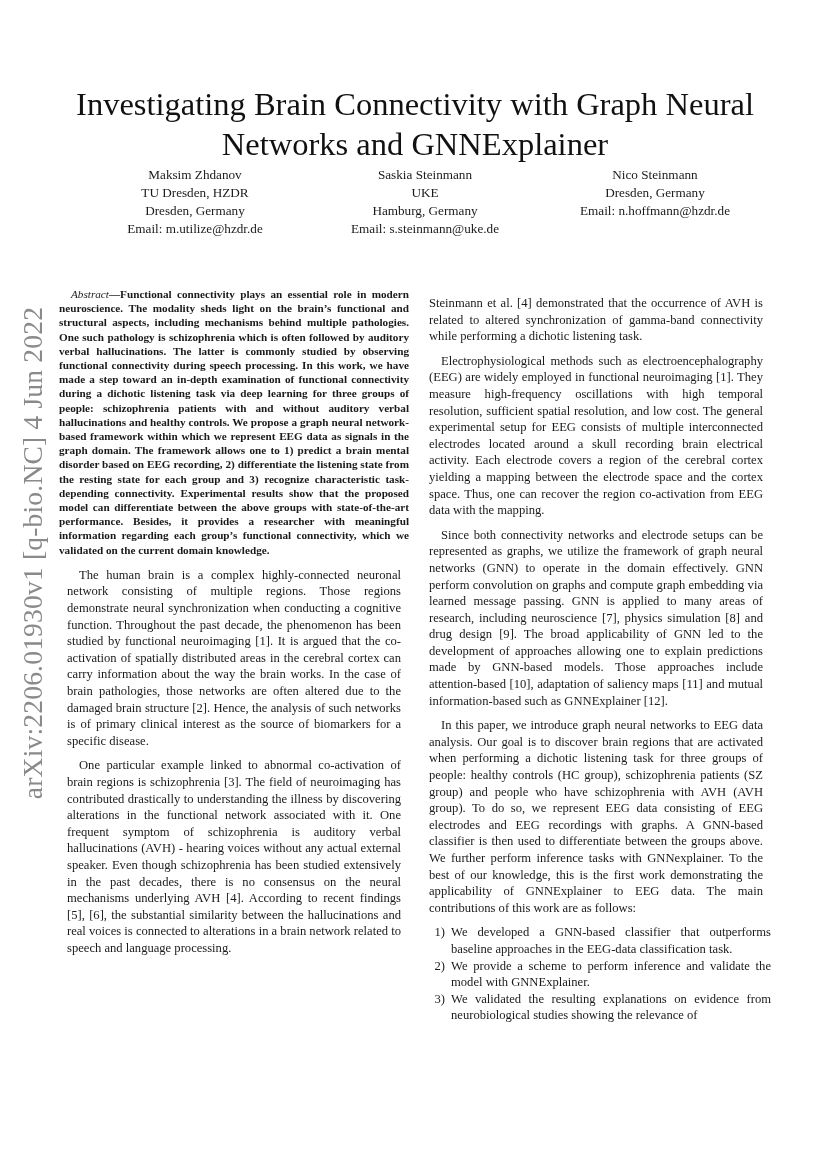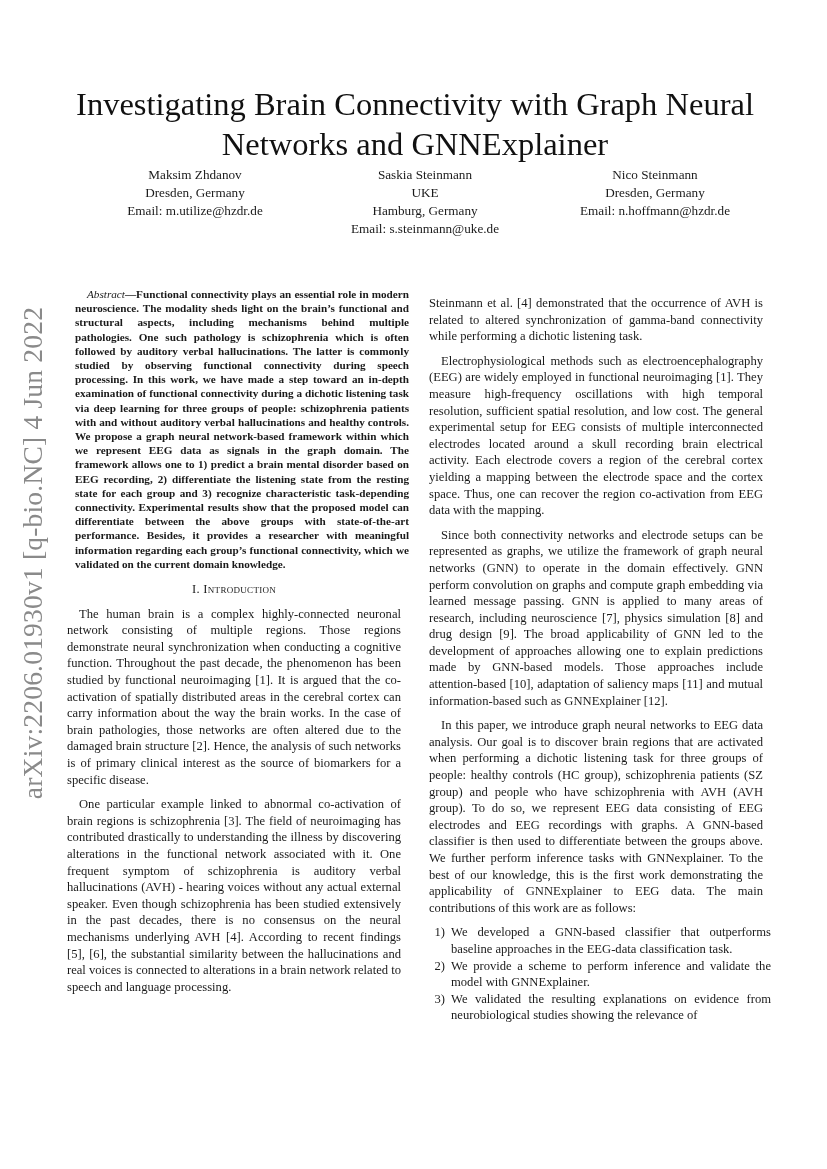--- a/index.html
+++ b/index.html
@@ -68,21 +68,21 @@
       text-align: justify;
       hyphens: auto;
     }
     .col.left { left: 59px; }
     .col.right { left: 421px; }
     .abstract {
       font-weight: bold;
       font-size: 11.2px;
       line-height: 14.2px;
       text-indent: 12px;
-      margin: 0 0 10px 16px;
+      margin: 0 0 10px 0;
     }
     .abstract .label {
       font-style: italic;
       font-weight: normal;
     }
     .section-heading {
       text-align: center;
       font-size: 12.6px;
       margin: 8px 0 6px 0;
       font-variant: small-caps;
@@ -119,40 +119,40 @@
 
 <div class="watermark">
   <span>arXiv:2206.01930v1  [q-bio.NC]  4 Jun 2022</span>
 </div>
 
 <h1 class="title">Investigating Brain Connectivity with Graph Neural Networks and GNNExplainer</h1>
 
 <div class="authors">
   <div class="author">
     <div>Maksim Zhdanov</div>
+    <div>TU Dresden, HZDR</div>
     <div>Dresden, Germany</div>
     <div>Email: m.utilize@hzdr.de</div>
   </div>
   <div class="author">
     <div>Saskia Steinmann</div>
     <div>UKE</div>
     <div>Hamburg, Germany</div>
     <div>Email: s.steinmann@uke.de</div>
   </div>
   <div class="author">
     <div>Nico Steinmann</div>
     <div>Dresden, Germany</div>
     <div>Email: n.hoffmann@hzdr.de</div>
   </div>
 </div>
 
 <div class="col left">
   <p class="abstract"><span class="label">Abstract</span><span>—Functional connectivity plays an essential role in modern neuroscience. The modality sheds light on the brain’s functional and structural aspects, including mechanisms behind multiple pathologies. One such pathology is schizophrenia which is often followed by auditory verbal hallucinations. The latter is commonly studied by observing functional connectivity during speech processing. In this work, we have made a step toward an in-depth examination of functional connectivity during a dichotic listening task via deep learning for three groups of people: schizophrenia patients with and without auditory verbal hallucinations and healthy controls. We propose a graph neural network-based framework within which we represent EEG data as signals in the graph domain. The framework allows one to 1) predict a brain mental disorder based on EEG recording, 2) differentiate the listening state from the resting state for each group and 3) recognize characteristic task-depending connectivity. Experimental results show that the proposed model can differentiate between the above groups with state-of-the-art performance. Besides, it provides a researcher with meaningful information regarding each group’s functional connectivity, which we validated on the current domain knowledge.</span></p>
 
-  <div class="section-heading">I. Introduction</div>
 
   <p class="para">The human brain is a complex highly-connected neuronal network consisting of multiple regions. Those regions demonstrate neural synchronization when conducting a cognitive function. Throughout the past decade, the phenomenon has been studied by functional neuroimaging [1]. It is argued that the co-activation of spatially distributed areas in the cerebral cortex can carry information about the way the brain works. In the case of brain pathologies, those networks are often altered due to the damaged brain structure [2]. Hence, the analysis of such networks is of primary clinical interest as the source of biomarkers for a specific disease.</p>
   <p class="para">One particular example linked to abnormal co-activation of brain regions is schizophrenia [3]. The field of neuroimaging has contributed drastically to understanding the illness by discovering alterations in the functional network associated with it. One frequent symptom of schizophrenia is auditory verbal hallucinations (AVH) - hearing voices without any actual external speaker. Even though schizophrenia has been studied extensively in the past decades, there is no consensus on the neural mechanisms underlying AVH [4]. According to recent findings [5], [6], the substantial similarity between the hallucinations and real voices is connected to alterations in a brain network related to speech and language processing.</p>
 </div>
 
 <div class="col right">
   <p class="para noindent">Steinmann et al. [4] demonstrated that the occurrence of AVH is related to altered synchronization of gamma-band connectivity while performing a dichotic listening task.</p>
   <p class="para">Electrophysiological methods such as electroencephalography (EEG) are widely employed in functional neuroimaging [1]. They measure high-frequency oscillations with high temporal resolution, sufficient spatial resolution, and low cost. The general experimental setup for EEG consists of multiple interconnected electrodes located around a skull recording brain electrical activity. Each electrode covers a region of the cerebral cortex yielding a mapping between the electrode space and the cortex space. Thus, one can recover the region co-activation from EEG data with the mapping.</p>
   <p class="para">Since both connectivity networks and electrode setups can be represented as graphs, we utilize the framework of graph neural networks (GNN) to operate in the domain effectively. GNN perform convolution on graphs and compute graph embedding via learned message passing. GNN is applied to many areas of research, including neuroscience [7], physics simulation [8] and drug design [9]. The broad applicability of GNN led to the development of approaches allowing one to explain predictions made by GNN-based models. Those approaches include attention-based [10], adaptation of saliency maps [11] and mutual information-based such as GNNExplainer [12].</p>
   <p class="para">In this paper, we introduce graph neural networks to EEG data analysis. Our goal is to discover brain regions that are activated when performing a dichotic listening task for three groups of people: healthy controls (HC group), schizophrenia patients (SZ group) and people who have schizophrenia with AVH (AVH group). To do so, we represent EEG data consisting of EEG electrodes and EEG recordings with graphs. A GNN-based classifier is then used to differentiate between the groups above. We further perform inference tasks with GNNexplainer. To the best of our knowledge, this is the first work demonstrating the applicability of GNNExplainer to EEG data. The main contributions of this work are as follows:</p>

